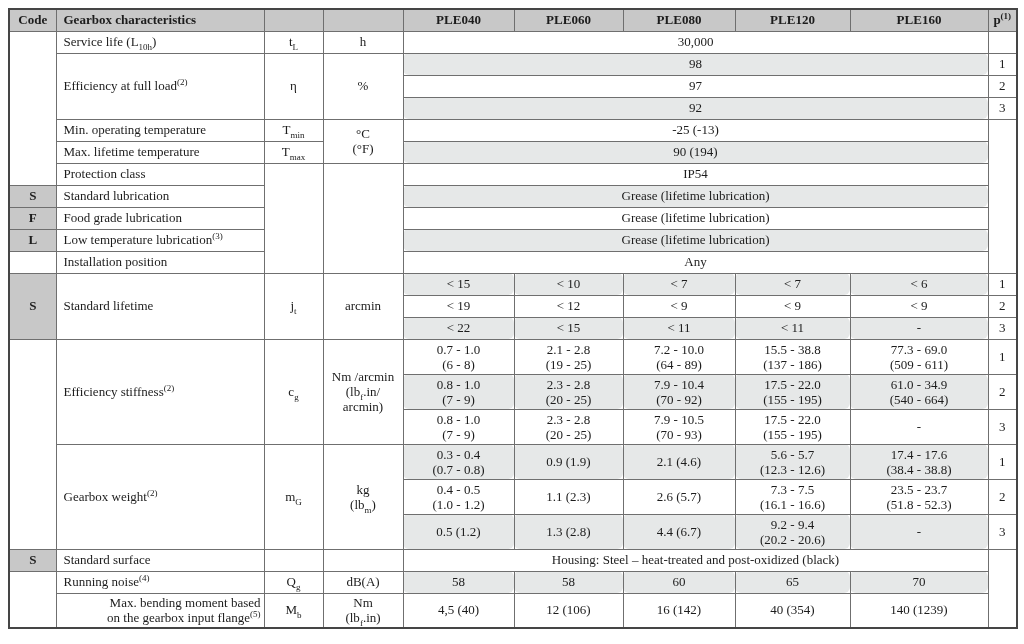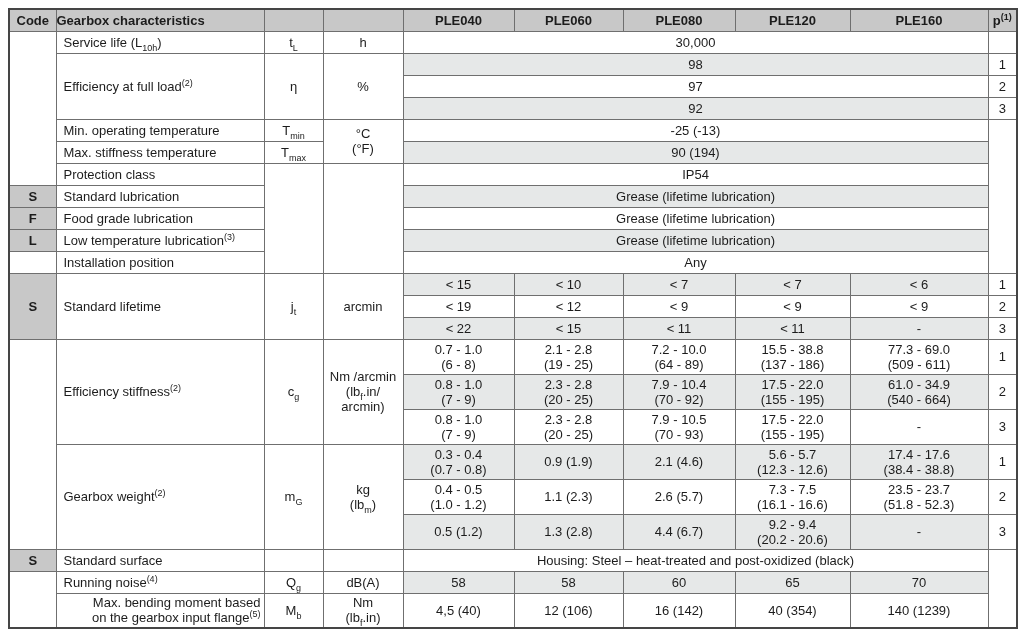--- a/index.html
+++ b/index.html
@@ -3,42 +3,42 @@
 <meta charset="utf-8">
 <style>
   * { box-sizing: border-box; }
   html, body { margin: 0; padding: 0; }
   body {
     width: 1024px; height: 644px; overflow: hidden;
     background: var(--page-bg, #ffffff);
     font-family: "Liberation Sans", "DejaVu Sans", sans-serif;
     color: var(--text, #1c1c1c);
   }
-  .wrap { padding: 8px; }
+  .wrap { padding: 8px; font-family: Liberation Serif, serif; }
   table.spec {
     border-collapse: collapse; table-layout: fixed; width: 1008px;
     border: 2px solid var(--border-dark, #454545);
   }
   td, th {
     border: 1px solid var(--border, #6f6f6f);
     padding: 0 3px; font-size: 13px; vertical-align: middle;
     overflow: hidden; white-space: nowrap;
   }
   th {
     background: var(--header-bg, #c8c8c8);
     font-weight: bold; text-align: center; font-size: 13px;
   }
-  th.left { text-align: left; padding-left: 0; }
+  th.left { text-align: left; padding-left: 7px; }
   tr.rs { height: 22px; }
   tr.rt { height: 35px; }
   td.code { background: var(--code-bg, #c8c8c8); text-align: center; font-weight: bold; }
   td.codeblank { background: #ffffff; }
   td.char { text-align: left; padding-left: 7px; }
   td.sym, td.unit, td.val, td.pcell { text-align: center; }
-  td.band { background: var(--band-bg, #e6e8e8); }
+  td.band { background: var(--band-bg, #e6e8e8); border-radius: 6px; }
   .line { line-height: 15px; text-align: center; }
   .lineL { line-height: 15px; text-align: right; }
   sub { font-size: 9px; line-height: 0; }
   sup { font-size: 9px; line-height: 0; }
 </style>
 </head>
 <body>
 
 <div class="wrap">
 <table class="spec">
@@ -98,21 +98,21 @@
     <td class="char">Min. operating temperature</td>
     <td class="sym"><span>T</span><sub>min</sub></td>
     <td class="unit" rowspan="2">
       <div class="line">°C</div>
       <div class="line">(°F)</div>
     </td>
     <td class="val" colspan="5">-25 (-13)</td>
     <td class="pcell" rowspan="7"></td>
   </tr>
   <tr class="rs">
-    <td class="char">Max. stiffness temperature</td>
+    <td class="char">Max. lifetime temperature</td>
     <td class="sym"><span>T</span><sub>max</sub></td>
     <td class="val band" colspan="5">90 (194)</td>
   </tr>
 
   <tr class="rs">
     <td class="char">Protection class</td>
     <td class="sym" rowspan="5"></td>
     <td class="unit" rowspan="5"></td>
     <td class="val" colspan="5">IP54</td>
   </tr>

